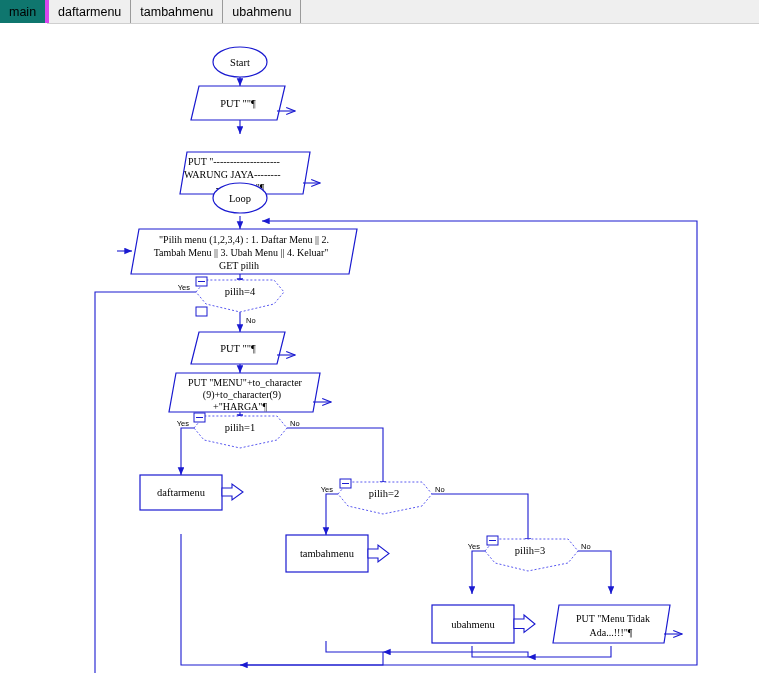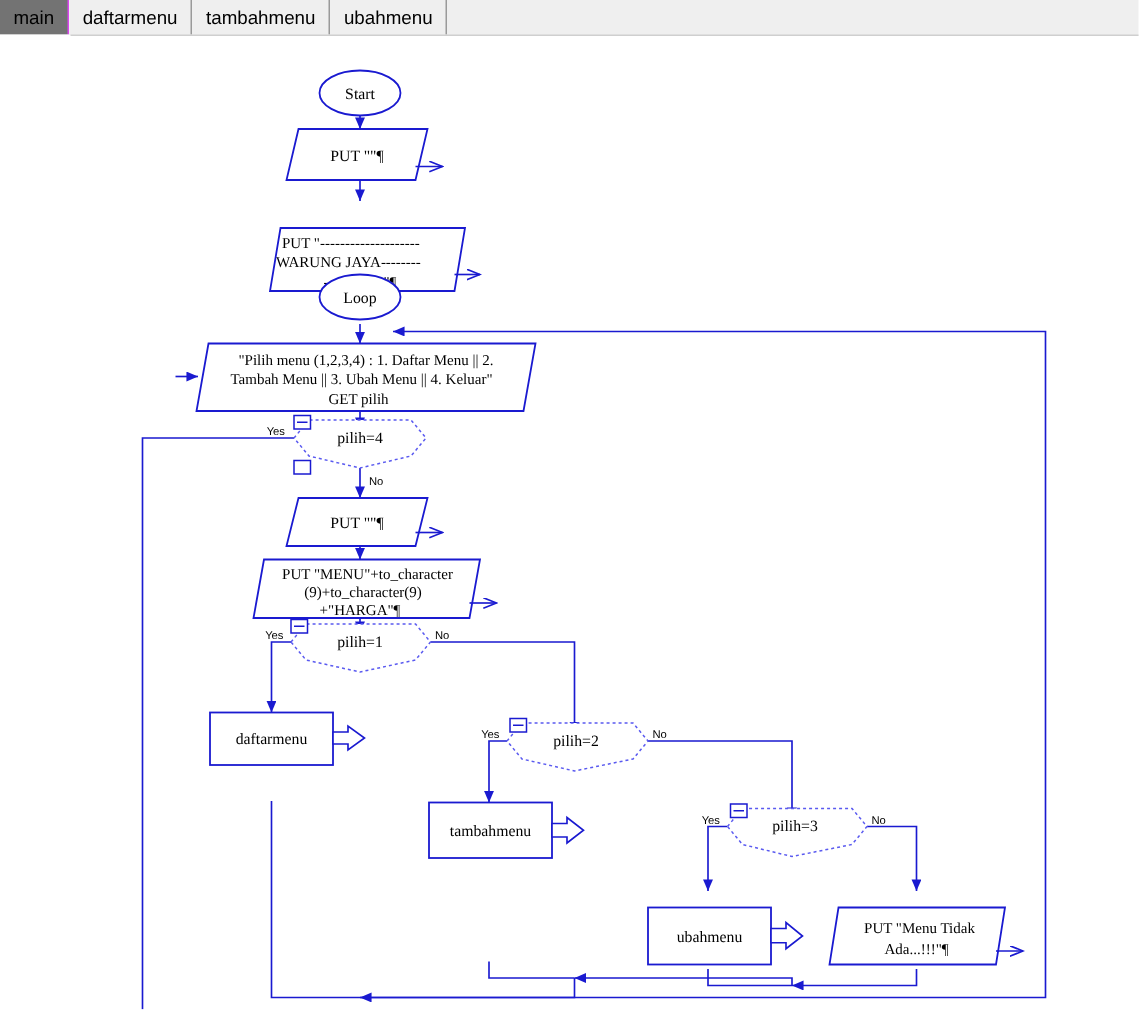--- a/index.html
+++ b/index.html
@@ -27,22 +27,22 @@
     display:flex;align-items:center;
     padding:0 9px;
     font-size:12.5px;
     color:#000;
     background:#efefef;
     border-right:1px solid #9a9a9a;
     white-space:nowrap;
     box-sizing:border-box;
   }
   .tab.active{
-    background:#737373;
-    border-right:1px solid #d946ef;
+    background:#0f766e;
+    border-right:4px solid #d946ef;
     height:24px;
     margin-top:0;
   }
   .tabbar .underline{
     position:absolute;left:0;top:23px;width:759px;height:1px;
     background:#cfcfcf;
   }
   .tabbar .underline-active{
     position:absolute;top:23px;height:1px;background:#ffffff;
   }

